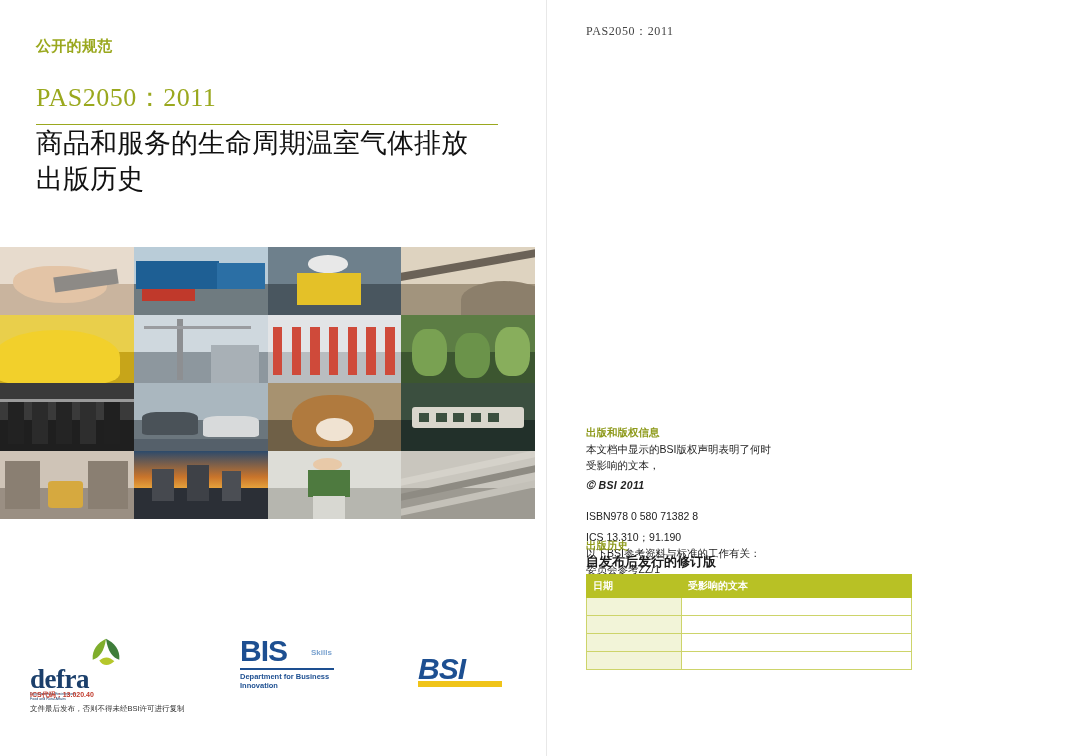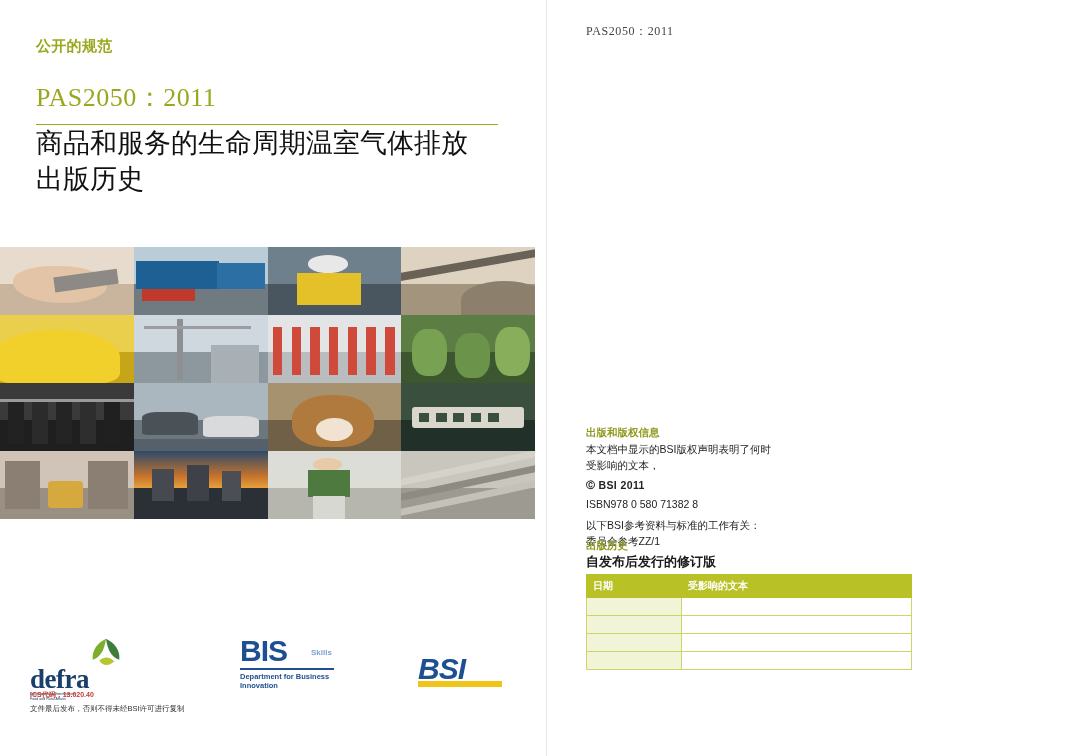--- a/index.html
+++ b/index.html
@@ -114,23 +114,24 @@
   .pub-block .heading {
     font-weight: bold;
     color: #8e9a1b;
     margin-bottom: 3px;
   }
   .pub-block p {
     margin: 0 0 2px 0;
   }
   .copyright-line {
     margin-top: 6px;
-    margin-bottom: 4px;
+    margin-bottom: 16px;
     font-weight: bold;
     letter-spacing: 0.4px;
+    font-style: italic;
   }
   .copyright-line .cmark {
     display: inline-block;
     transform: translateY(-1px);
     margin-right: 3px;
     font-size: 9px;
   }
   .spacer-sm { height: 5px; }
   .hist-head {
     position: absolute;
@@ -484,20 +485,21 @@
 
     <div class="pub-block">
       <div class="heading">出版和版权信息</div>
       <p>本文档中显示的BSI版权声明表明了何时</p>
       <p>受影响的文本，</p>
       <div class="copyright-line">
         <span class="cmark">Ⓒ</span><span>BSI 2011</span>
       </div>
       <p>ISBN978 0 580 71382 8</p>
       <div class="spacer-sm"></div>
+      <p>ICS 13.310；91.190</p>
       <p>以下BSI参考资料与标准的工作有关：</p>
       <p>委员会参考ZZ/1</p>
     </div>
 
     <div class="hist-head">出版历史</div>
     <div class="hist-sub">自发布后发行的修订版</div>
 
     <table class="history">
       <thead>
         <tr>

